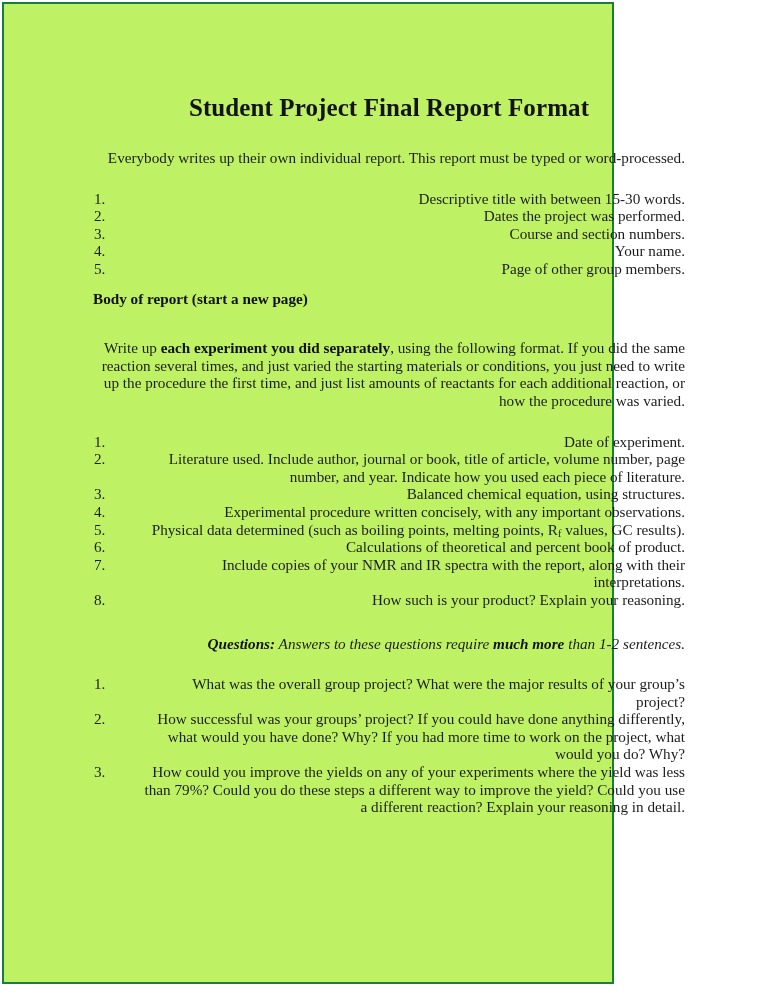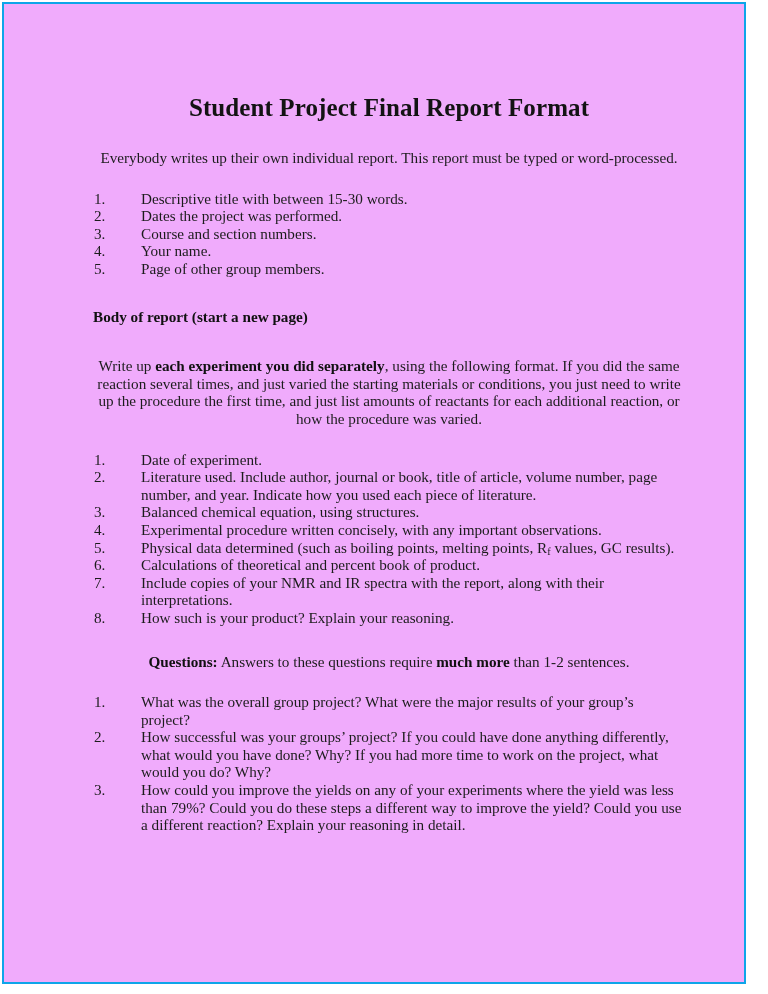--- a/index.html
+++ b/index.html
@@ -13,24 +13,24 @@
     overflow: hidden;
     font-family: "Liberation Serif", "DejaVu Serif", serif;
     color: #1a1a1a;
   }
 
   
   .page-frame {
     position: absolute;
     left: 2px;
     top: 2px;
-    width: 744px;   
+    width: 612px;   
     height: 982px;
-    border: 2px solid #0ea5e9;
-    background: #f0abfc;
+    border: 2px solid #15803d;
+    background: #bef264;
     box-sizing: border-box;
   }
 
   .page-body {
     position: absolute;
     left: 89px;
     top: 0;
     width: 592px;
   }
 
@@ -45,41 +45,41 @@
     line-height: 1.12;
     color: #131313;
   }
 
   
   .para {
     font-size: 15.2px;
     line-height: 17.6px;
     margin: 0;
     color: #1c1c1c;
-    text-align: center;
+    text-align: right;
   }
 
   .intro-para {
     margin-top: 27px;
   }
 
   .section-heading {
     font-size: 15.2px;
     line-height: 17.6px;
     font-weight: bold;
     margin: 0;
     color: #111111;
   }
 
   .sec-title-page   { margin-top: 28px; }
-  .sec-body-report  { margin-top: 30px; }
+  .sec-body-report  { margin-top: 12px; }
 
   .body-para { margin-top: 32px; }
 
-  .questions-para { margin-top: 27px; }
+  .questions-para { margin-top: 27px; font-style: italic; }
 
   
   .num-list {
     list-style: none;
     margin: 0;
     padding: 0;
   }
   .num-list.list-title-page  { margin-top: 23px; }
   .num-list.list-body-items  { margin-top: 23px; }
   .num-list.list-questions   { margin-top: 22px; }
@@ -94,21 +94,21 @@
   .num-item .num {
     position: absolute;
     left: 1px;
     top: 0;
     width: 30px;
     text-align: left;
     font-size: 15.2px;
     line-height: 17.6px;
     color: #1c1c1c;
   }
-  .num-item .item-text { display: block; }
+  .num-item .item-text { display: block; text-align: right; }
 
   b, strong { font-weight: bold; color: #111111; }
 
   sub {
     font-size: 0.68em;
     vertical-align: -0.22em;
     line-height: 0;
   }
 </style>
 </head>

